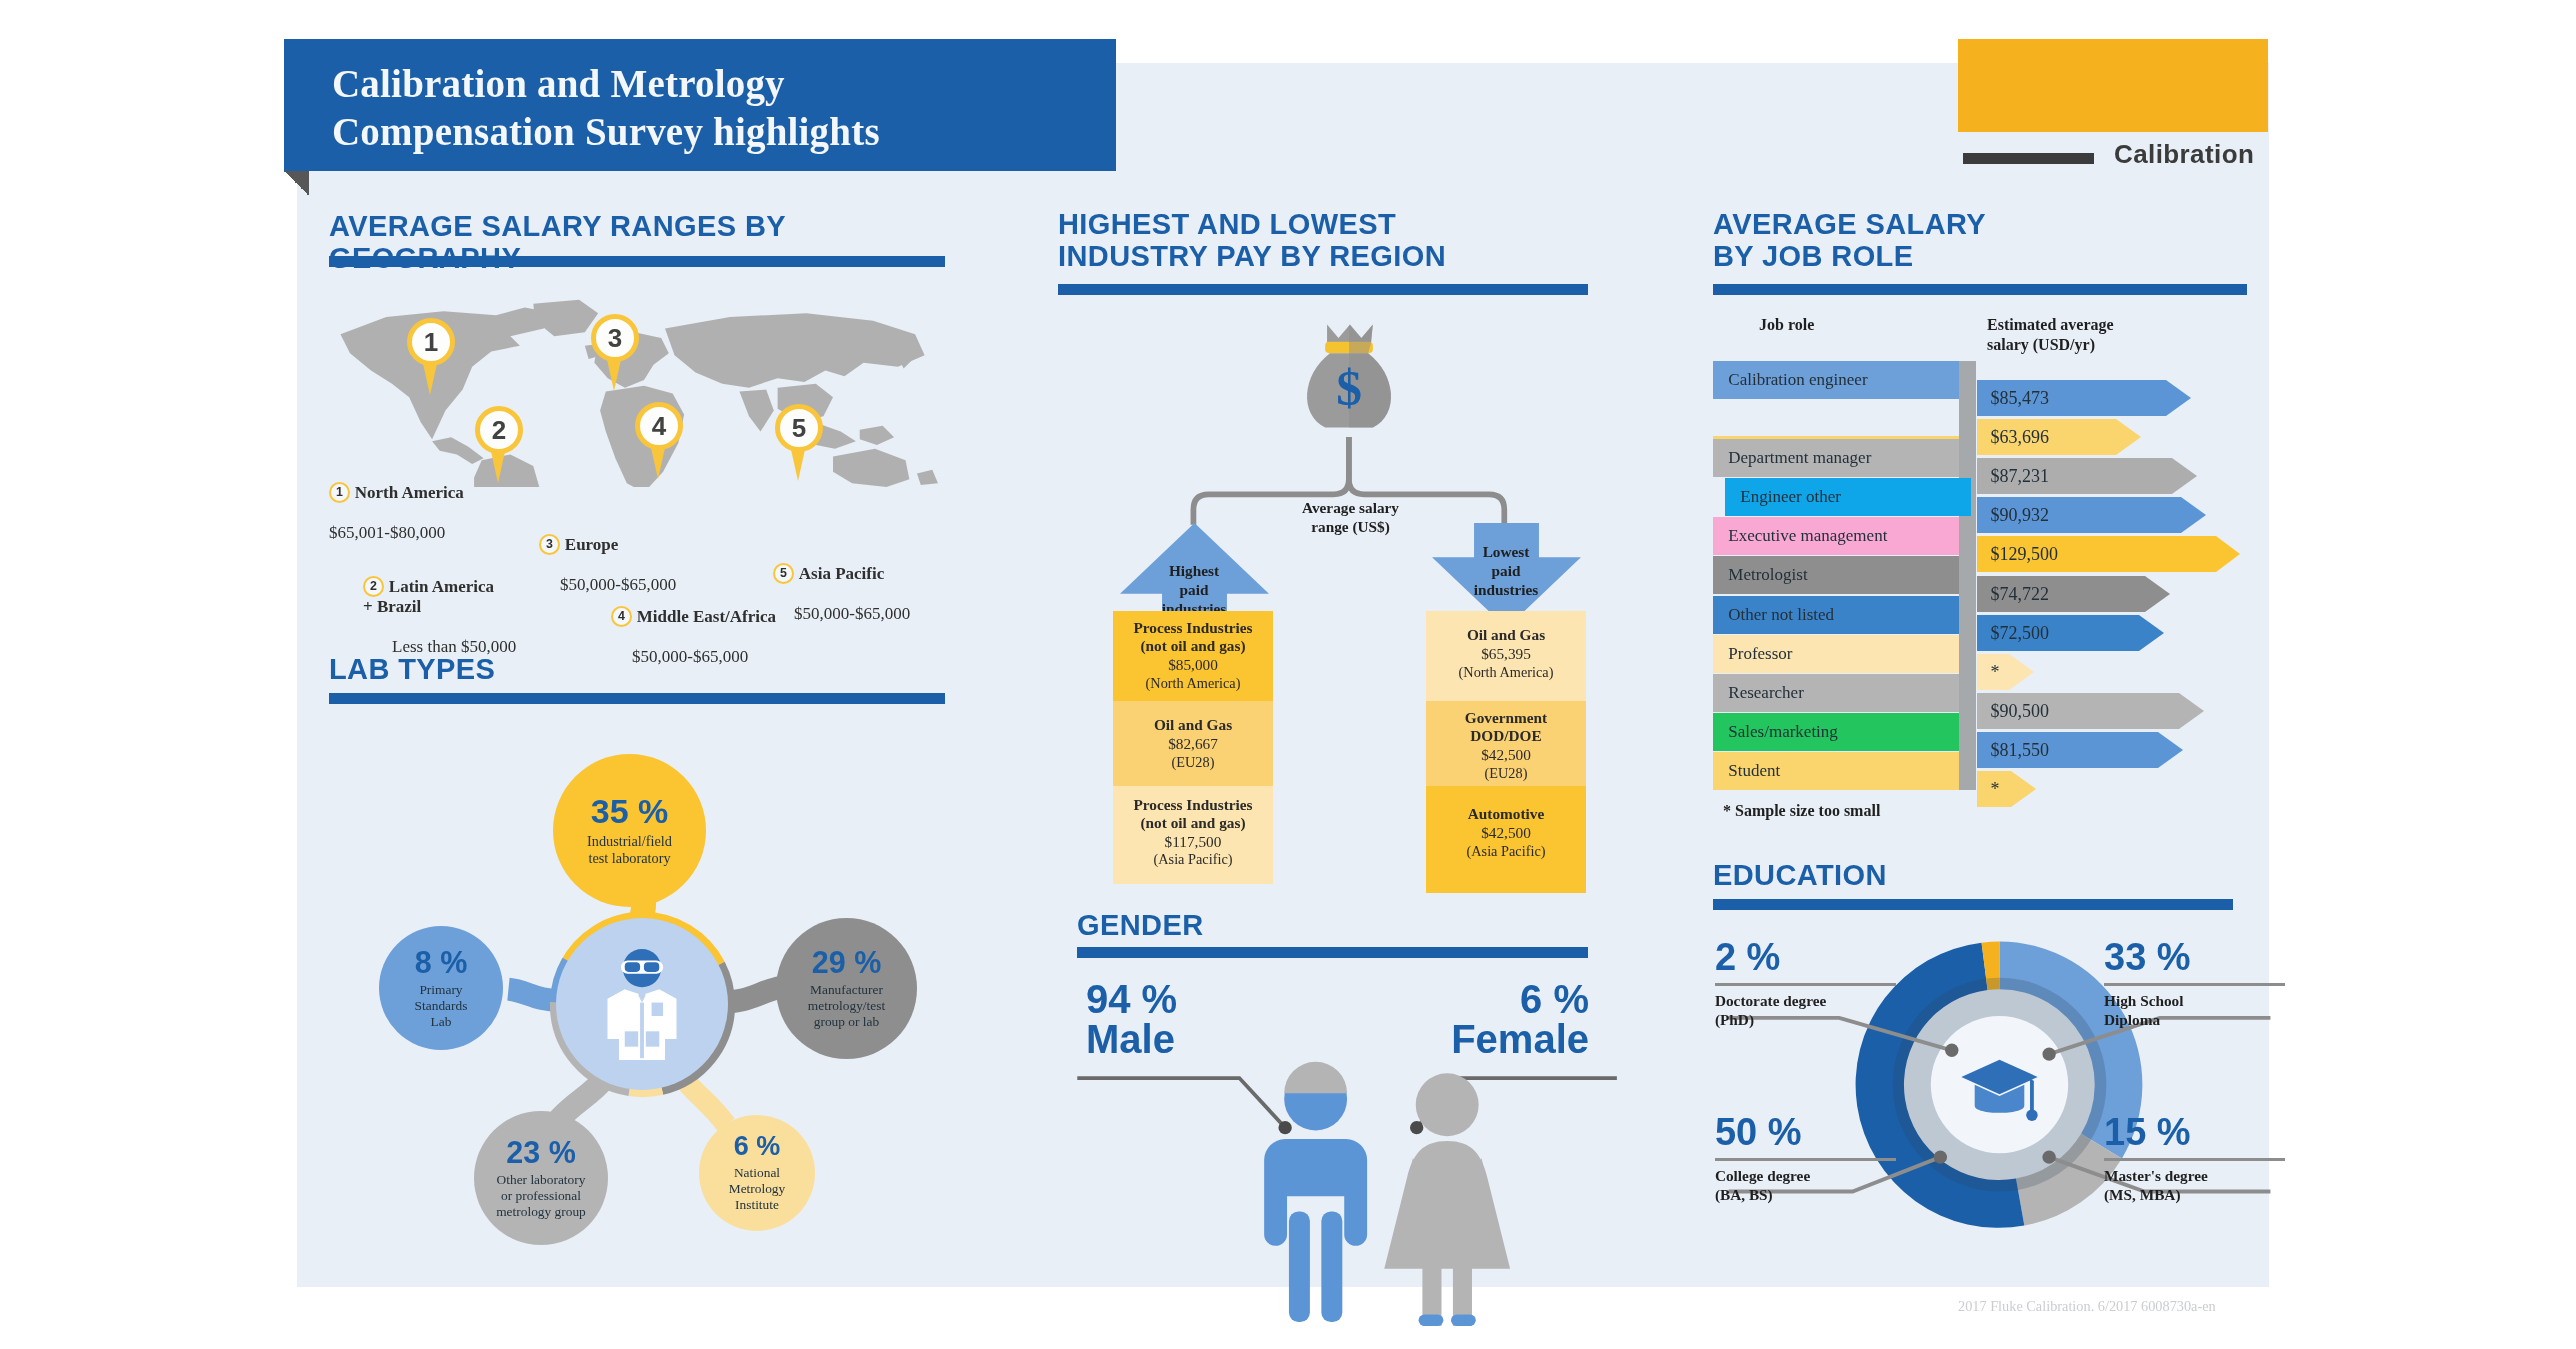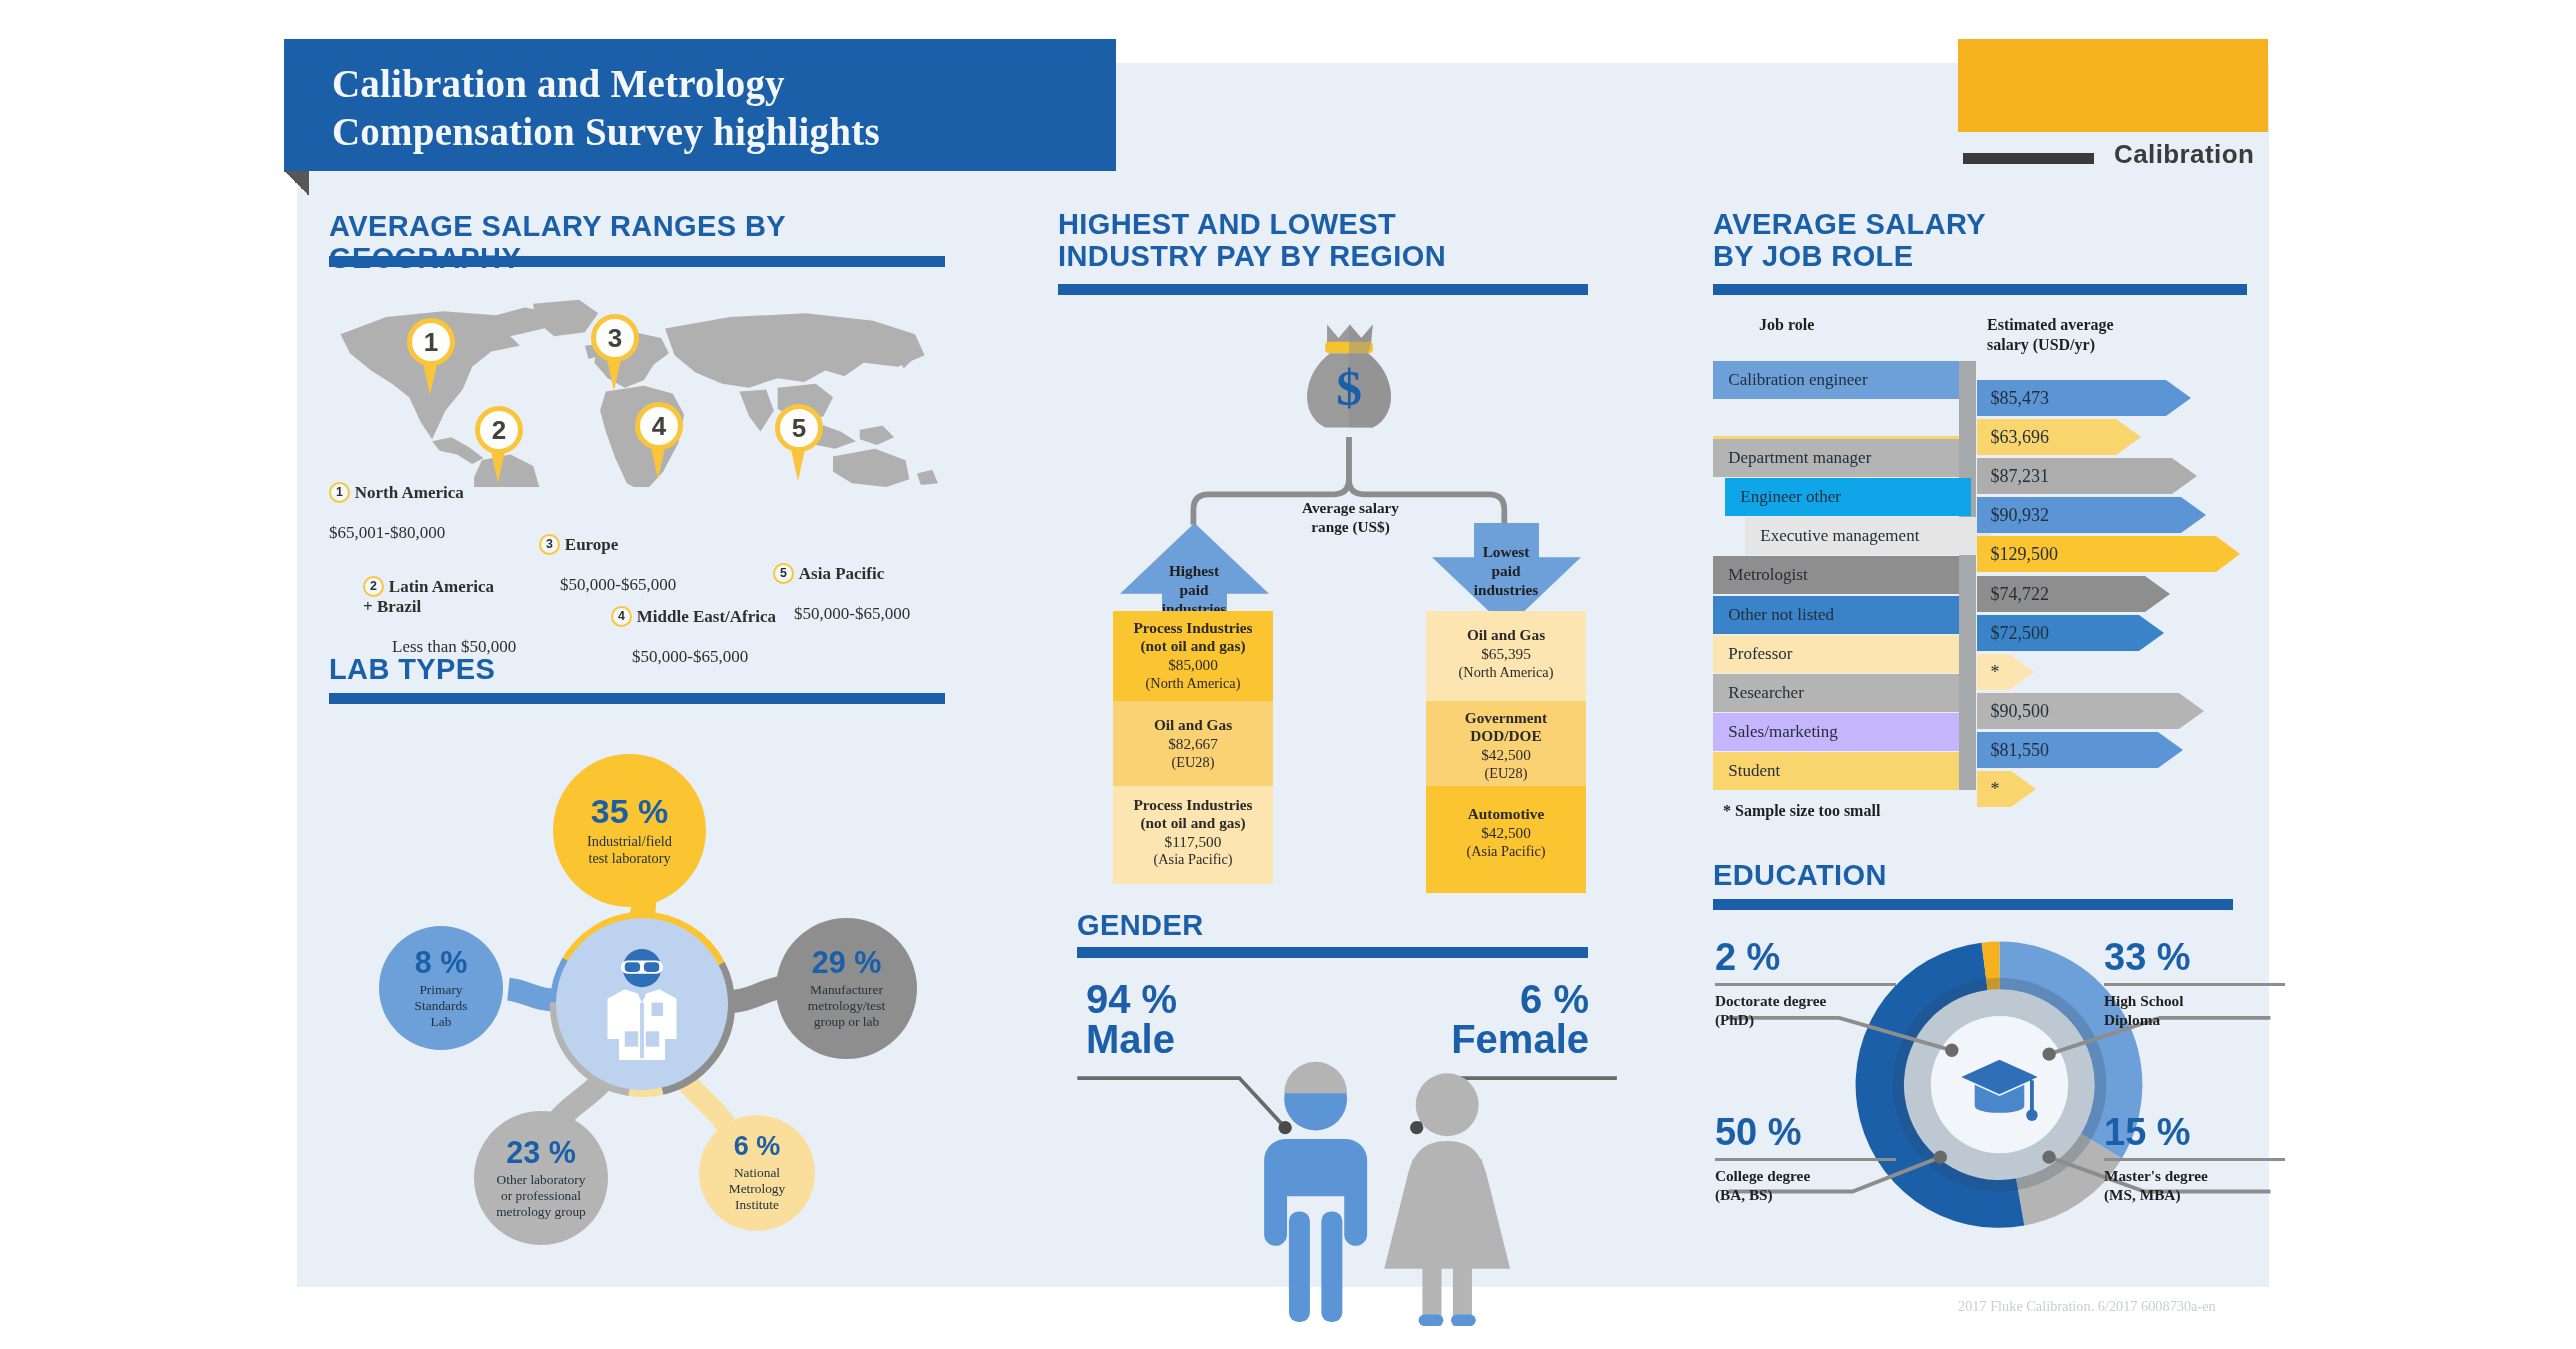--- a/index.html
+++ b/index.html
@@ -402,36 +402,36 @@
       </div>
     <div class="jr-row" style="top:85px;background:#fad56e;margin-top:36px;">
         <span>Calibration technician</span>
       </div>
     <div class="jr-row" style="top:124px;background:#b4b4b4;">
         <span>Department manager</span>
       </div>
     <div class="jr-row" style="top:163px;background:#0ea5e9;margin-left:12px;">
         <span>Engineer other</span>
       </div>
-    <div class="jr-row" style="top:202px;background:#e5e5e5;margin-left:32px;">
+    <div class="jr-row" style="top:202px;background:#f9a8d4;">
         <span>Executive management</span>
       </div>
     <div class="jr-row" style="top:241px;background:#8e8e8e;">
         <span>Metrologist</span>
       </div>
     <div class="jr-row" style="top:281px;background:#3b83c9;">
         <span>Other not listed</span>
       </div>
     <div class="jr-row" style="top:320px;background:#fce5b0;">
         <span>Professor</span>
       </div>
     <div class="jr-row" style="top:359px;background:#b4b4b4;">
         <span>Researcher</span>
       </div>
-    <div class="jr-row" style="top:398px;background:#c4b5fd;">
+    <div class="jr-row" style="top:398px;background:#22c55e;">
         <span>Sales/marketing</span>
       </div>
     <div class="jr-row" style="top:437px;background:#fad56e;">
         <span>Student</span>
       </div>
 
     <div id="jr-bars">
         <div class="jr-bar" style="left: 264px; top: 65px; width: 214px; background: rgb(91, 149, 214); clip-path: polygon(0px 0px, 189px 0px, 214px 18px, 189px 36px, 0px 36px);">
           <span>$85,473</span>
         </div>

